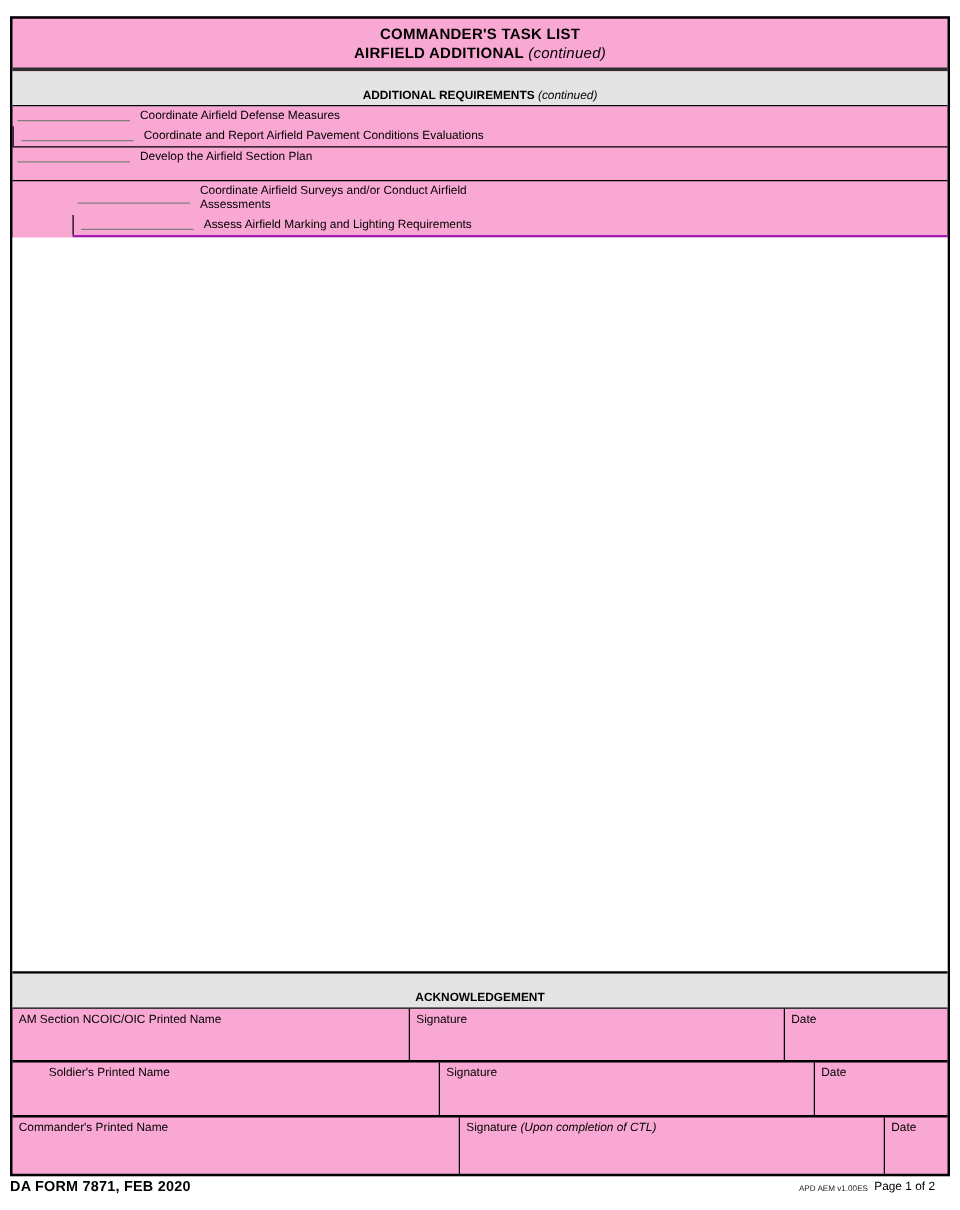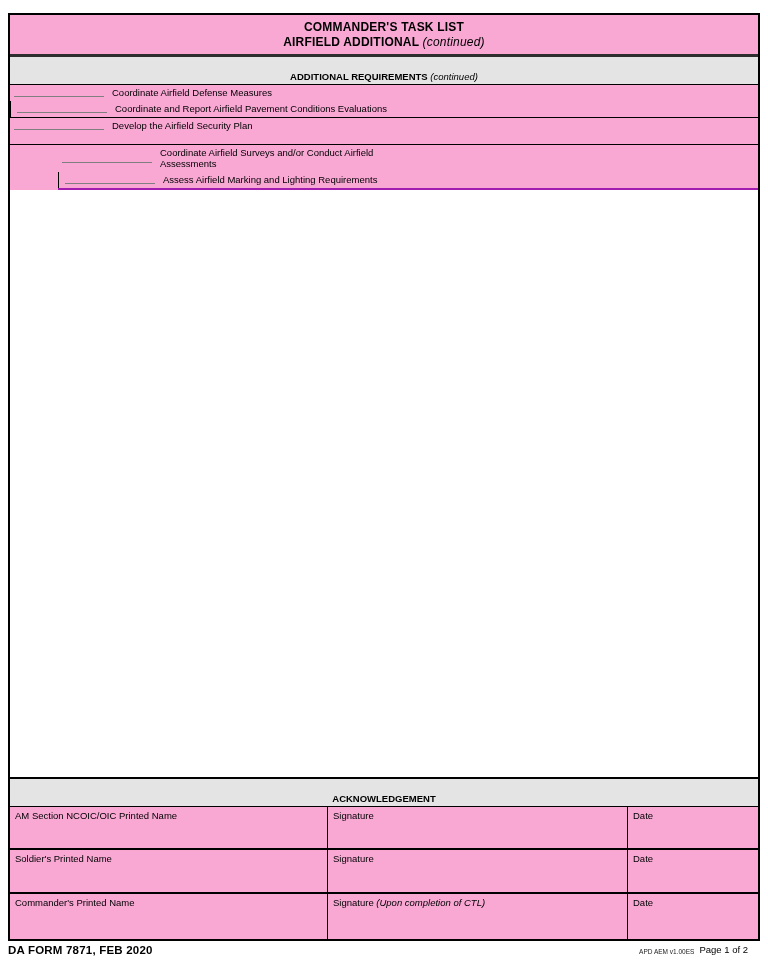--- a/index.html
+++ b/index.html
@@ -49,23 +49,23 @@
   .blank-line {
     width:90px; height:0;
     border-bottom:1px solid #7f7f7f;
     flex-shrink:0;
     margin-right:8px;
     transform:translateY(4px);
   }
   .task-label { flex:1; }
   .blank-area { flex:1; border-bottom:2px solid #000; background:#fff; }
   .ack-row { display:flex; border-bottom:2px solid #000; }
-  .ack-row:last-child { border-bottom:none; flex:0 0 auto; }
+  .ack-row:last-child { border-bottom:none; flex:0 0 auto;gap:40px; }
   .ack-row.r1 { height:43px; }
-  .ack-row.r2 { height:44px; }
+  .ack-row.r2 { height:44px;padding-left:24px; }
   .ack-row.r3 { height:45px; }
   .ack-cell { padding:3px 5px; font-size:9.5px; line-height:11px; }
   .ack-cell.name { width:317px; }
   .ack-cell.sig  { width:300px; border-left:1px solid #000; }
   .ack-cell.date { flex:1; border-left:1px solid #000; }
   .sig-suffix { font-style:italic; }
   .footer {
     position:absolute; left:8px; top:944px; width:740px;
     display:flex; justify-content:space-between; align-items:baseline;
   }
@@ -103,21 +103,21 @@
         </div>
         <div class="task-cell right">
           <span class="blank-line"></span>
           <span class="task-label">Coordinate and Report Airfield Pavement Conditions Evaluations</span>
         </div>
       </div>
 
       <div class="task-row">
         <div class="task-cell left">
           <span class="blank-line"></span>
-          <span class="task-label">Develop the Airfield Security Plan</span>
+          <span class="task-label">Develop the Airfield Section Plan</span>
         </div>
       </div>
 
       <div class="task-row last">
         <div class="task-cell left">
           <span class="blank-line"></span>
           <span class="task-label">Coordinate Airfield Surveys and/or Conduct Airfield Assessments</span>
         </div>
         <div class="task-cell right">
           <span class="blank-line"></span>

